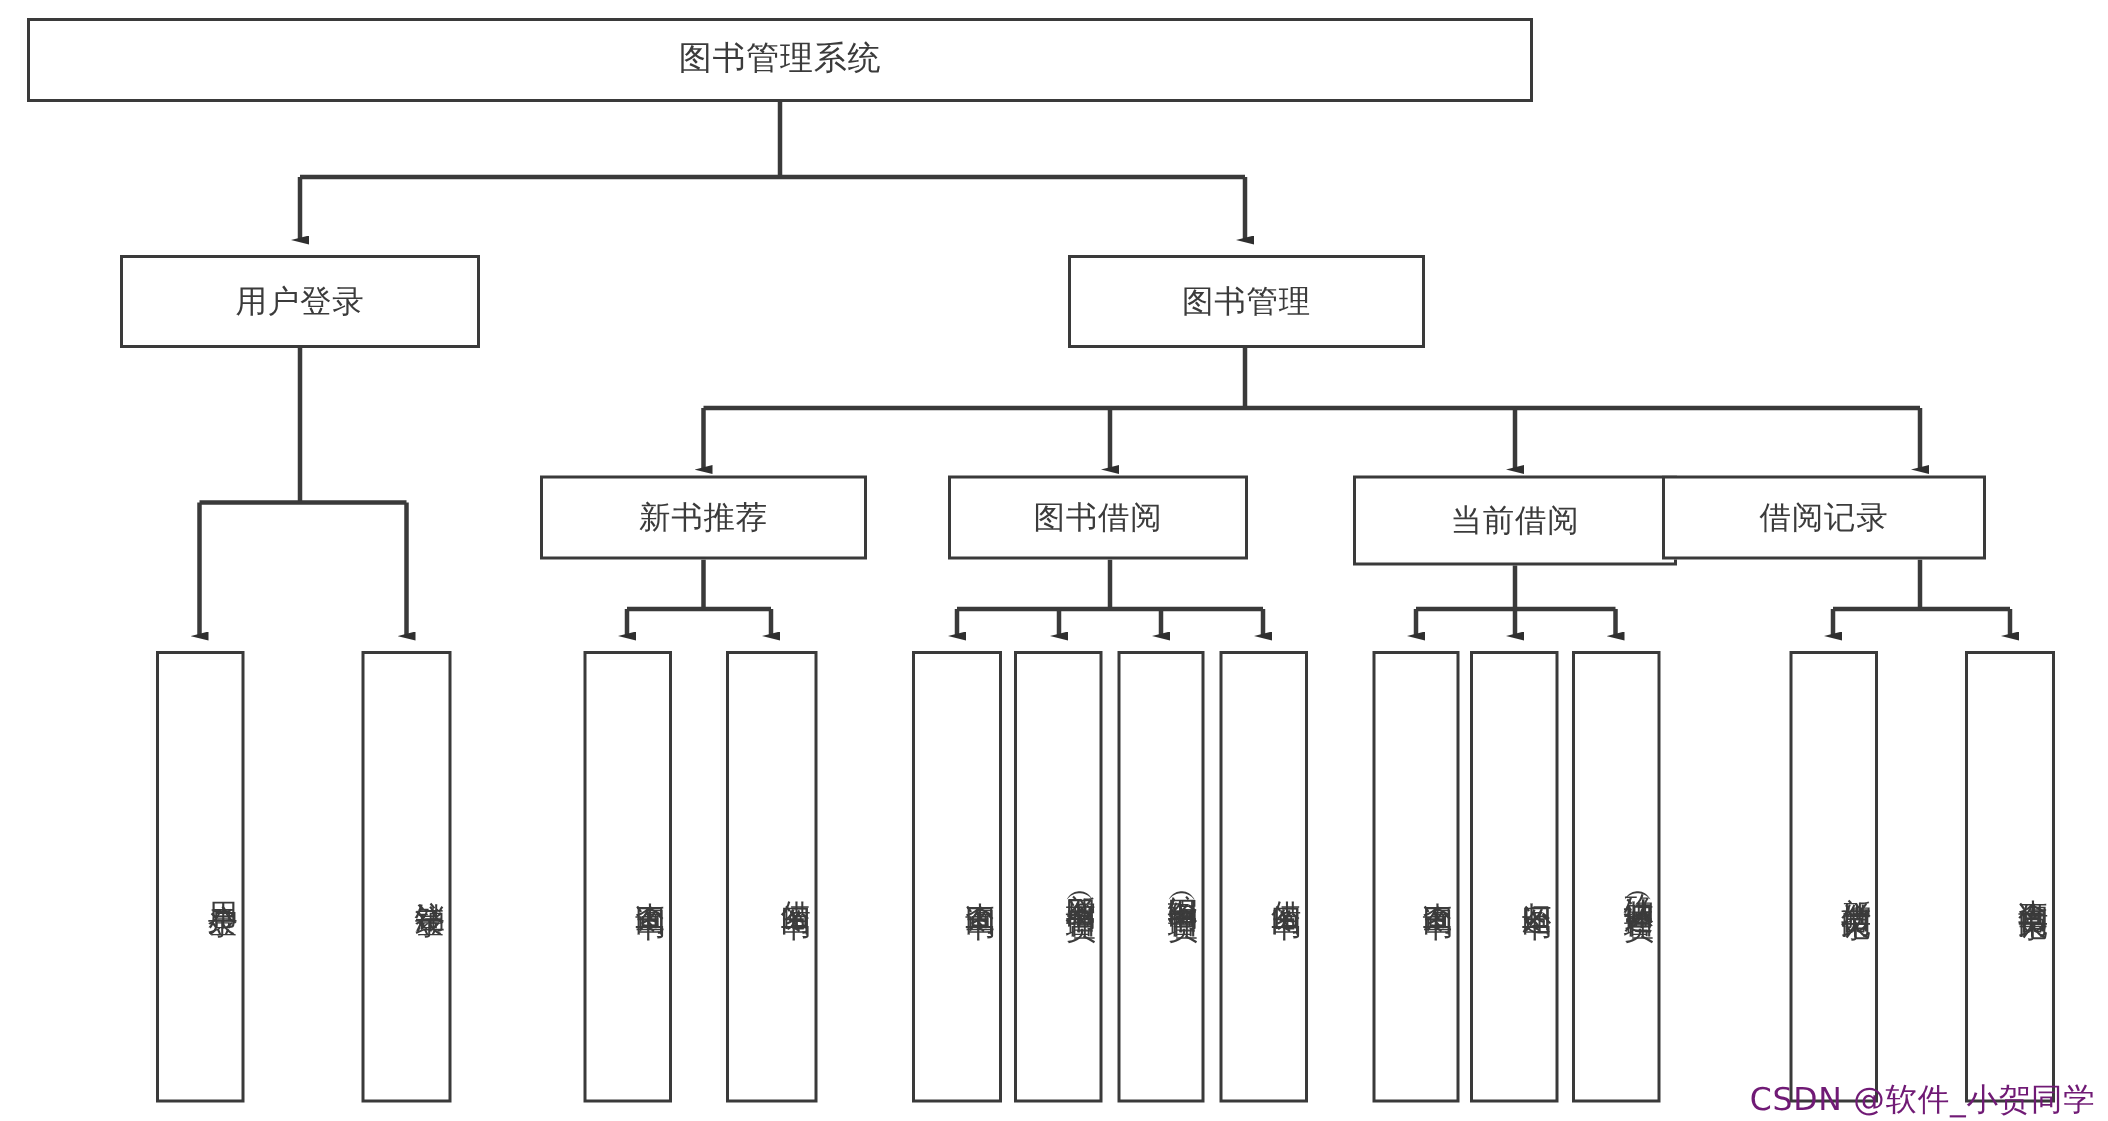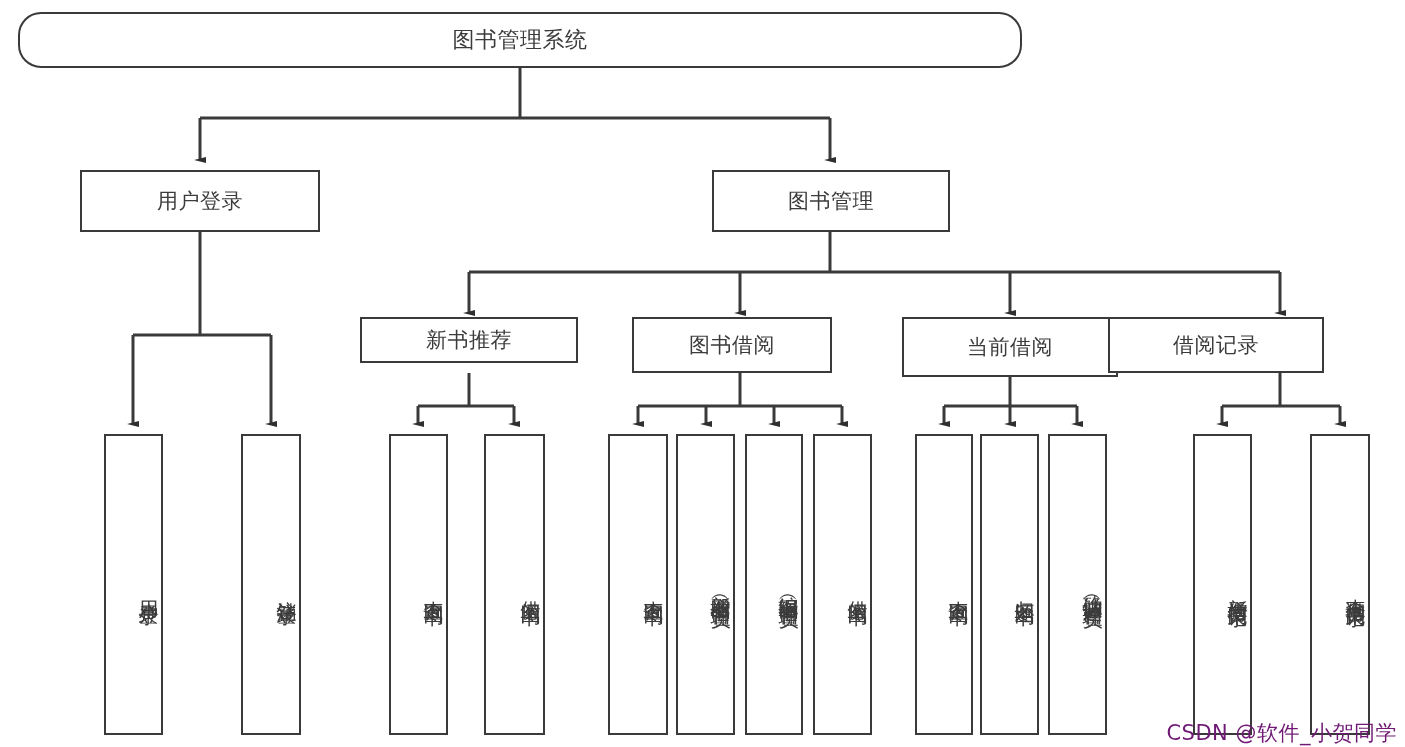--- a/index.html
+++ b/index.html
@@ -120,33 +120,33 @@
       <line x1="1010" y1="406" x2="1010" y2="424" marker-end="url(#arrowhead)"></line>
       <line x1="1077" y1="406" x2="1077" y2="424" marker-end="url(#arrowhead)"></line>
 
       <line x1="1280" y1="373" x2="1280" y2="406"></line>
       <line x1="1222" y1="406" x2="1340" y2="406"></line>
       <line x1="1222" y1="406" x2="1222" y2="424" marker-end="url(#arrowhead)"></line>
       <line x1="1340" y1="406" x2="1340" y2="424" marker-end="url(#arrowhead)"></line>
     </g>
   </svg>
 
-  <div class="node node-root" style="left:18px; top:12px; width:1004px; height:56px;border-radius:23px;">
+  <div class="node node-root" style="left:18px; top:12px; width:1004px; height:56px;">
     <span>图书管理系统</span>
   </div>
 
   <div class="node" style="left:80px; top:170px; width:240px; height:62px;">
     <span>用户登录</span>
   </div>
 
   <div class="node" style="left:712px; top:170px; width:238px; height:62px;">
     <span>图书管理</span>
   </div>
 
-  <div class="node" style="left:360px; top:317px; width:218px; height:46px;align-items:center;">
+  <div class="node" style="left:360px; top:317px; width:218px; height:56px;align-items:center;">
     <span>新书推荐</span>
   </div>
 
   <div class="node" style="left:632px; top:317px; width:200px; height:56px;">
     <span>图书借阅</span>
   </div>
 
   <div class="node" style="left:902px; top:317px; width:216px; height:60px;">
     <span>当前借阅</span>
   </div>

